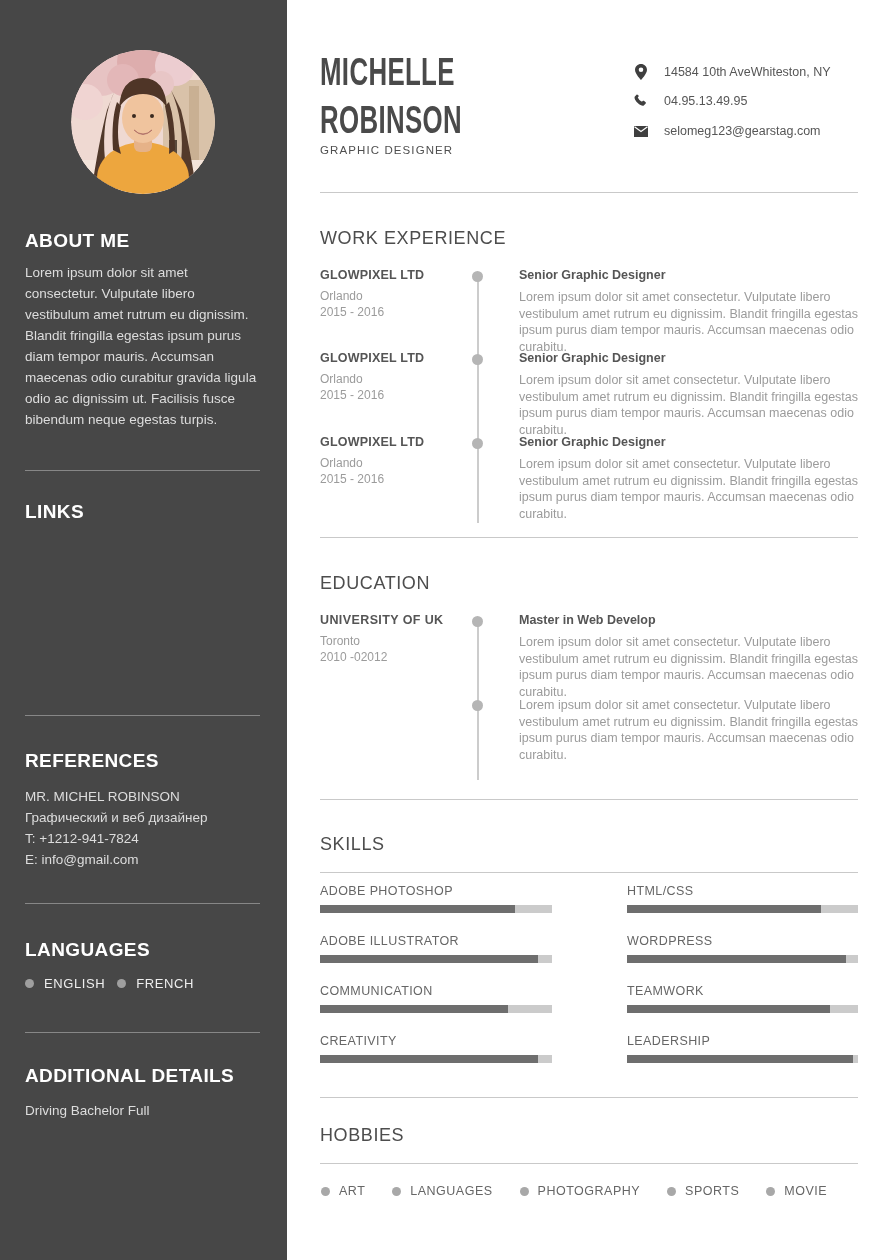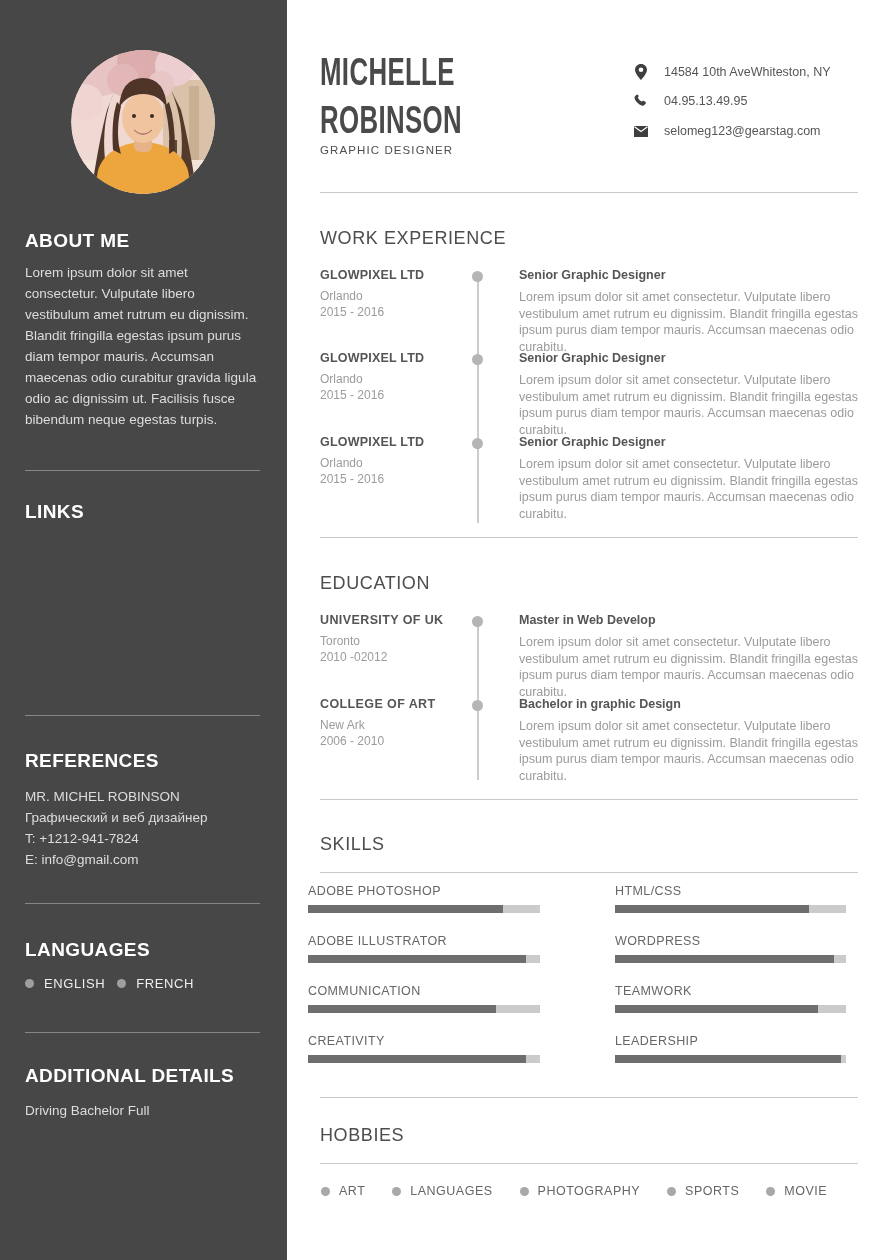--- a/index.html
+++ b/index.html
@@ -76,21 +76,21 @@
     color: #555555; font-size: 12.5px; font-weight: 700; margin-bottom: 7px;
   }
   .entry-desc { color: #9b9b9b; font-size: 12.5px; line-height: 16.5px; }
   .tl-line { position: absolute; left: 477px; width: 2px; background: #cccccc; }
   .tl-dot {
     position: absolute; left: 472px; width: 11px; height: 11px;
     border-radius: 50%; background: #b5b5b5;
   }
   
   .skills-grid {
-    position: absolute; left: 308px; top: 884px; width: 538px;
+    position: absolute; left: 320px; top: 884px; width: 538px;
     display: grid; grid-template-columns: 232px 231px; column-gap: 75px;
     row-gap: 21px;
   }
   .skill-label {
     color: #666666; font-size: 12.5px; letter-spacing: 0.4px; margin-bottom: 7px;
     white-space: nowrap;
   }
   .skill-track { width: 100%; height: 8px; background: #cbcbcb; }
   .skill-fill { height: 8px; background: #6e6e6e; }
   
@@ -260,28 +260,22 @@
     <div class="entry-company edu">UNIVERSITY OF UK</div>
     <div class="entry-meta">Toronto</div>
     <div class="entry-meta">2010 -02012</div>
   </div>
   <div class="tl-dot" style="top:616px"></div>
   <div class="entry-right" style="top:613px">
     <div class="entry-role">Master in Web Develop</div>
     <div class="entry-desc">Lorem ipsum dolor sit amet consectetur. Vulputate libero vestibulum amet rutrum eu dignissim. Blandit fringilla egestas ipsum purus diam tempor mauris. Accumsan maecenas odio curabitu.</div>
   </div>
 
-  <div class="entry-left" style="top:697px">
-    <div class="entry-company edu">COLLEGE OF ART</div>
-    <div class="entry-meta">New Ark</div>
-    <div class="entry-meta">2006 - 2010</div>
-  </div>
   <div class="tl-dot" style="top:700px"></div>
   <div class="entry-right" style="top:697px">
-    <div class="entry-role">Bachelor in graphic Design</div>
     <div class="entry-desc">Lorem ipsum dolor sit amet consectetur. Vulputate libero vestibulum amet rutrum eu dignissim. Blandit fringilla egestas ipsum purus diam tempor mauris. Accumsan maecenas odio curabitu.</div>
   </div>
 
   <div class="divider" style="top:799px"></div>
 
   <div class="section-heading" style="top:834px">SKILLS</div>
   <div class="divider" style="top:872px"></div>
 
   <div class="skills-grid">
     <div class="skill">

